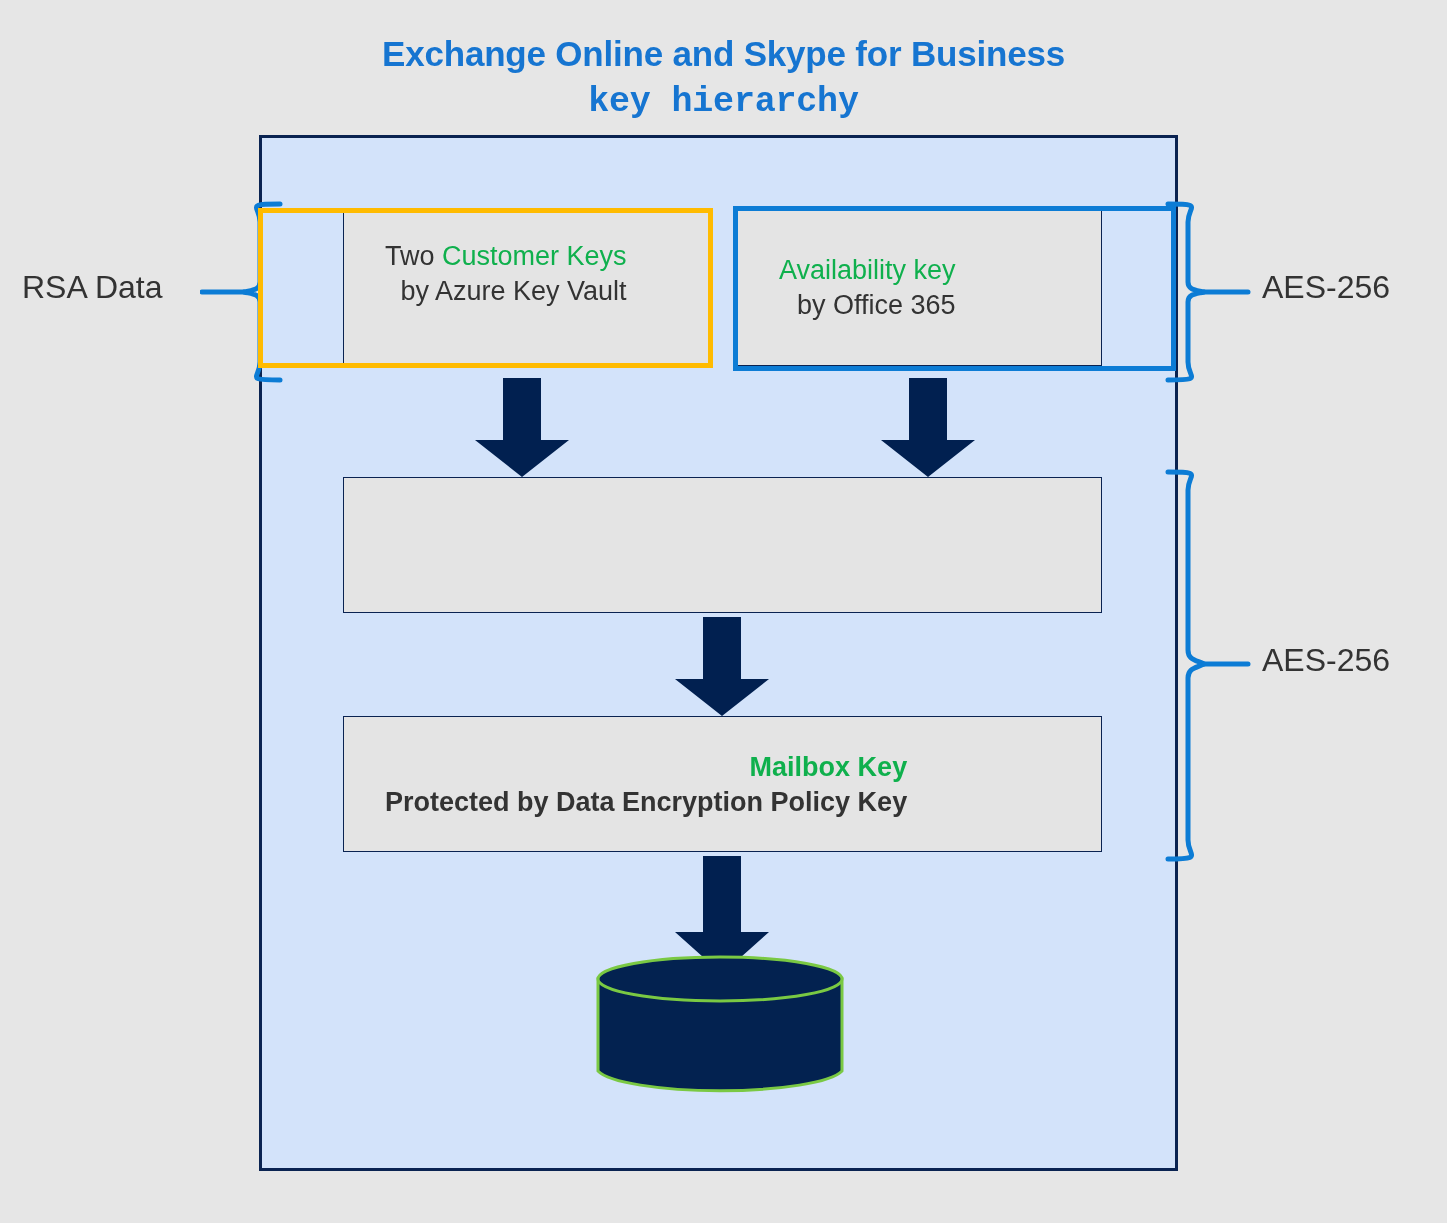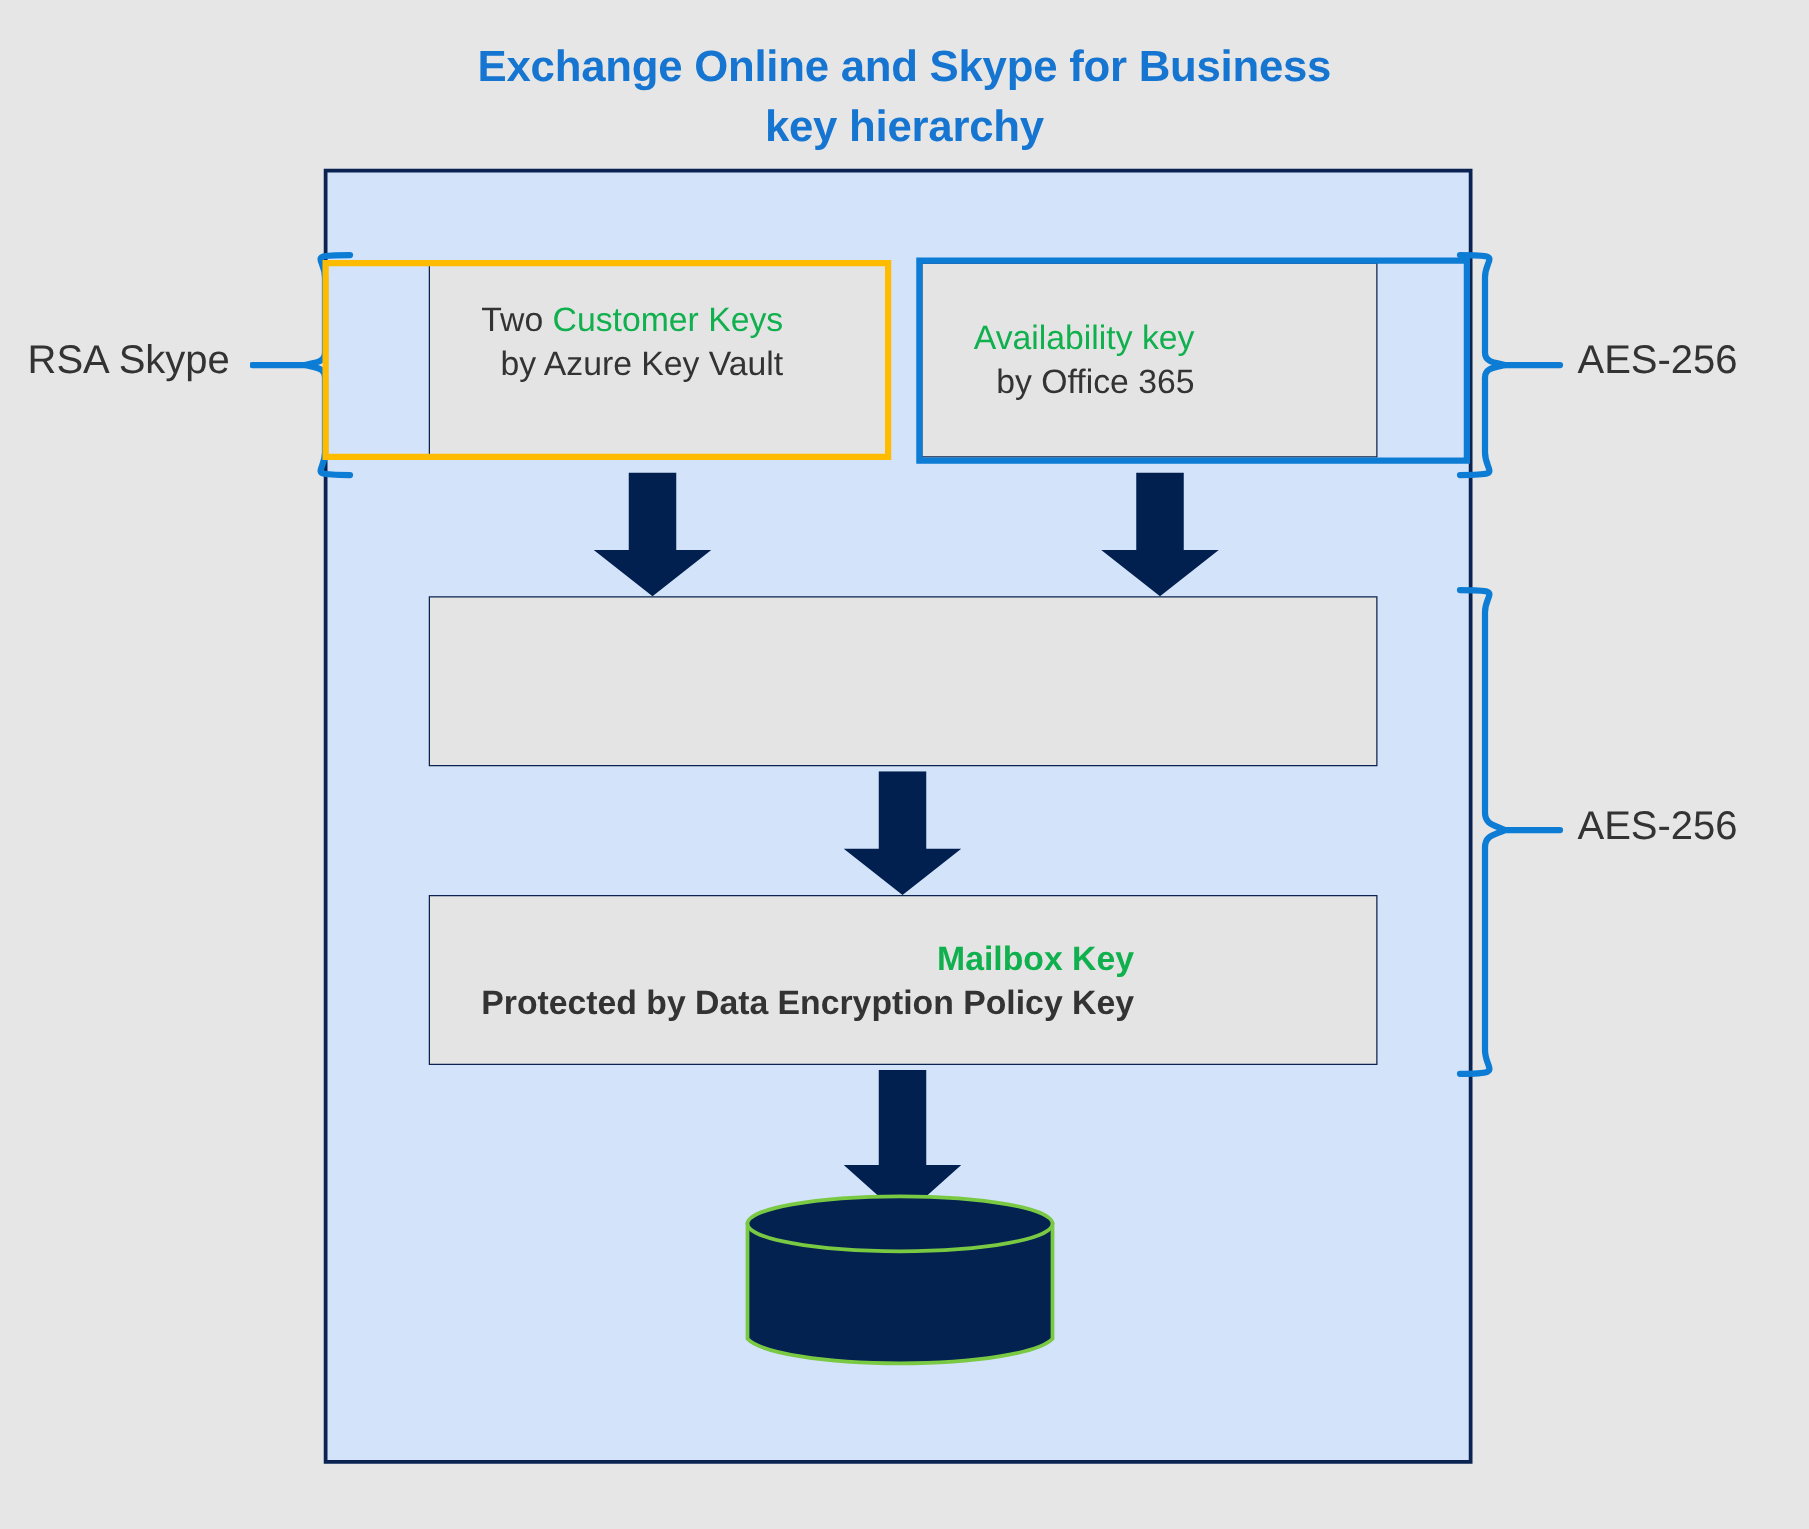--- a/index.html
+++ b/index.html
@@ -16,21 +16,21 @@
   .title{
     position:absolute;left:0;top:30px;width:1447px;
     text-align:center;
     color:#1675d1;
     font-weight:bold;
     font-size:35px;
     line-height:48px;
     letter-spacing:-0.2px;
   }
   .title .l1{display:block;}
-  .title .l2{display:block;}
+  .title .l2{display:block;font-family:Liberation Mono, monospace;}
 
   
   .panel{
     position:absolute;
     left:259px;top:135px;width:919px;height:1036px;
     background:#d3e3fa;
     border:3px solid #0a2351;
     box-sizing:border-box;
   }
 
@@ -109,21 +109,21 @@
     <span class="l1">Exchange Online and Skype for Business</span>
     <span class="l2">key hierarchy</span>
   </div>
 
   <div class="panel"></div>
 
   <svg class="brace" style="left:200px;top:200px;" width="85" height="185" viewBox="0 0 85 185">
     <path d="M80 4 C44 4 60 6 60 22 L60 82 C60 90 52 90 44 92 C52 94 60 94 60 102 L60 162 C60 178 44 180 80 180" fill="none" stroke="#0c7cd5" stroke-width="5" stroke-linecap="round" stroke-linejoin="round"></path>
     <path d="M44 92 L2 92" fill="none" stroke="#0c7cd5" stroke-width="5" stroke-linecap="round"></path>
   </svg>
-  <div class="sidelabel" id="lbl-rsa">RSA Skype</div>
+  <div class="sidelabel" id="lbl-rsa">RSA Data</div>
 
   <svg class="brace" style="left:1163px;top:200px;" width="90" height="185" viewBox="0 0 90 185">
     <path d="M5 4 C41 4 25 6 25 22 L25 82 C25 90 33 90 41 92 C33 94 25 94 25 102 L25 162 C25 178 41 180 5 180" fill="none" stroke="#0c7cd5" stroke-width="5" stroke-linecap="round" stroke-linejoin="round"></path>
     <path d="M41 92 L85 92" fill="none" stroke="#0c7cd5" stroke-width="5" stroke-linecap="round"></path>
   </svg>
   <div class="sidelabel" id="lbl-aes-top">AES-256</div>
 
   <svg class="brace" style="left:1163px;top:468px;" width="90" height="395" viewBox="0 0 90 395">
     <path d="M5 4 C41 4 25 6 25 22 L25 182 C25 192 33 192 41 196 C33 200 25 200 25 210 L25 372 C25 388 41 391 5 391" fill="none" stroke="#0c7cd5" stroke-width="5" stroke-linecap="round" stroke-linejoin="round"></path>
     <path d="M41 196 L85 196" fill="none" stroke="#0c7cd5" stroke-width="5" stroke-linecap="round"></path>

